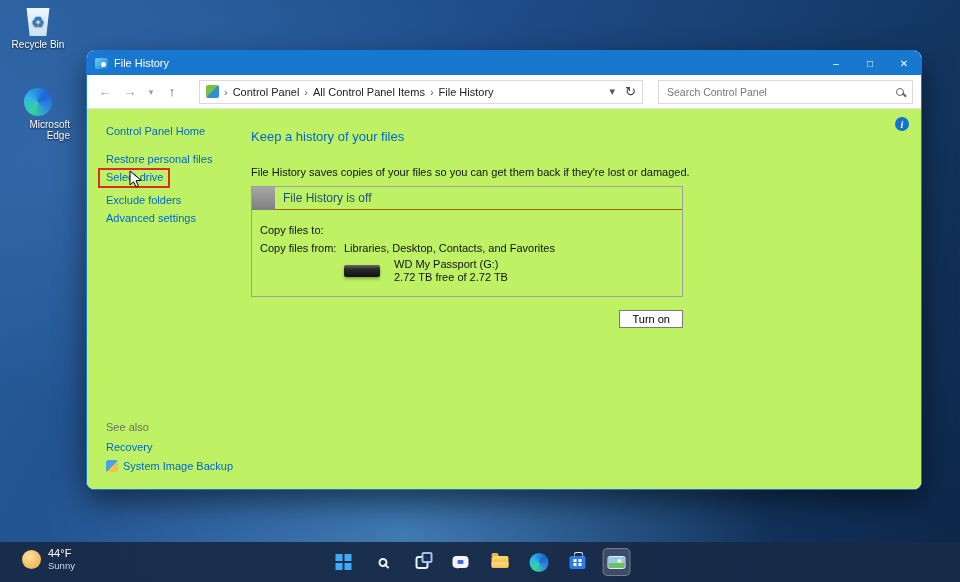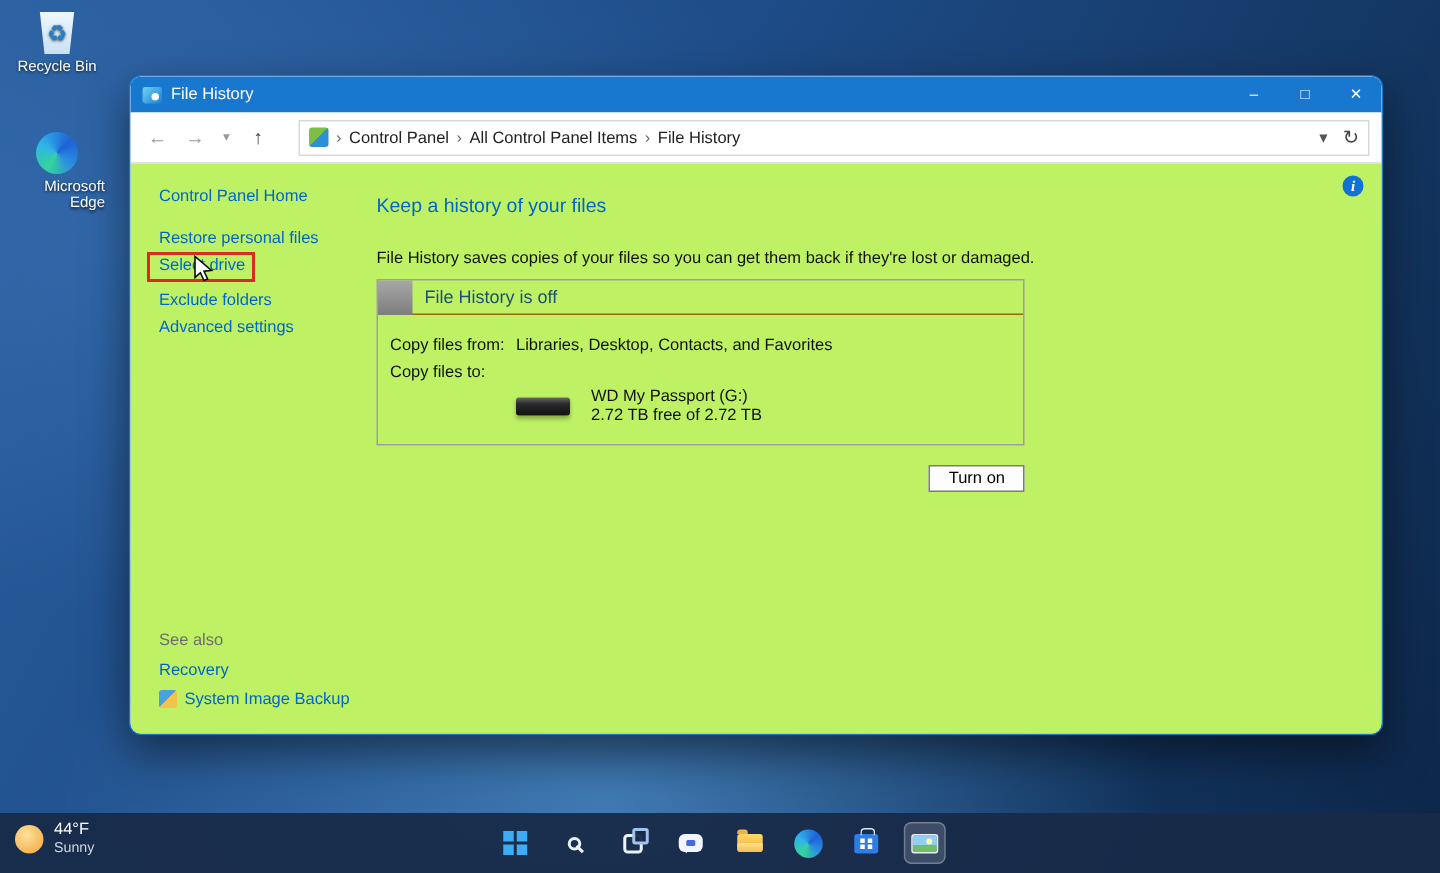--- a/index.html
+++ b/index.html
@@ -99,21 +99,21 @@
   .turnon-row{ width:432px; margin-top:13px; text-align:right; }
   .btn{ font-size:11px; font-family:inherit; padding:2px 12px; background:#fdfdfd;
     border:1px solid #7a7a7a; color:#000; }
 
   
   .cursor{ position:absolute; left:129px; top:170px; z-index:60; }
 
   
   .taskbar{ position:absolute; left:0; bottom:0; width:960px; height:40px;
     background:rgba(24,42,72,.95); z-index:40; color:#fff; }
-  .weather{ position:absolute; left:10px; top:5px; display:flex; align-items:center; gap:7px; }
+  .weather{ position:absolute; left:22px; top:5px; display:flex; align-items:center; gap:7px; }
   .sun-glyph{ width:19px; height:19px; border-radius:50%;
     background:radial-gradient(circle at 40% 35%,#ffe29a,#f2a33c); }
   .weather .temp{ font-size:11px; line-height:13px; }
   .weather .cond{ font-size:9.5px; color:#cfd8e3; line-height:12px; }
 
   .tb-center{ position:absolute; left:50%; top:0; height:100%; transform:translateX(-50%);
     display:flex; align-items:center; gap:11px; }
   .tb-btn{ width:28px; height:28px; display:flex; align-items:center; justify-content:center;
     border-radius:5px; }
   .win-logo{ width:7px; height:7px; background:#3dabf5; box-shadow:9px 0 #3dabf5,0 9px #3dabf5,9px 9px #3dabf5;
@@ -195,20 +195,24 @@
         <span class="crumb-sep">›</span>
         <span class="crumb">All Control Panel Items</span>
         <span class="crumb-sep">›</span>
         <span class="crumb">File History</span>
         <div class="addr-right">
           <span>▾</span>
           <span class="refresh">↻</span>
         </div>
       </div>
 
+      <div class="search-box">
+        <input type="text" placeholder="Search Control Panel" style="">
+        <span class="mag-glyph"></span>
+      </div>
     </div>
 
     <div class="win-body">
       <div class="sidebar">
         <div class="side-home"><span class="side-link">Control Panel Home</span></div>
         <div class="side-item"><span class="side-link">Restore personal files</span></div>
         <div class="side-item">
           <span class="annotation"><span class="side-link">Select drive</span></span>
         </div>
         <div class="side-item"><span class="side-link">Exclude folders</span></div>
@@ -231,25 +235,25 @@
         <h1 class="page-heading">Keep a history of your files</h1>
         <div class="page-desc">File History saves copies of your files so you can get them back if they're lost or damaged.</div>
 
         <div class="status-box">
           <div class="status-head">
             <span class="status-square"></span>
             <span class="status-text">File History is off</span>
           </div>
           <div class="status-body">
             <div class="sb-row">
+              <span class="sb-label">Copy files to:</span>
+            </div>
+            <div class="sb-row">
               <span class="sb-label">Copy files from:</span>
               <span>Libraries, Desktop, Contacts, and Favorites</span>
-            </div>
-            <div class="sb-row">
-              <span class="sb-label">Copy files to:</span>
             </div>
             <div class="drive-flex">
               <span class="drive-icon"></span>
               <span>
                 <div class="drive-name">WD My Passport (G:)</div>
                 <div class="drive-space">2.72 TB free of 2.72 TB</div>
               </span>
             </div>
           </div>
         </div>

